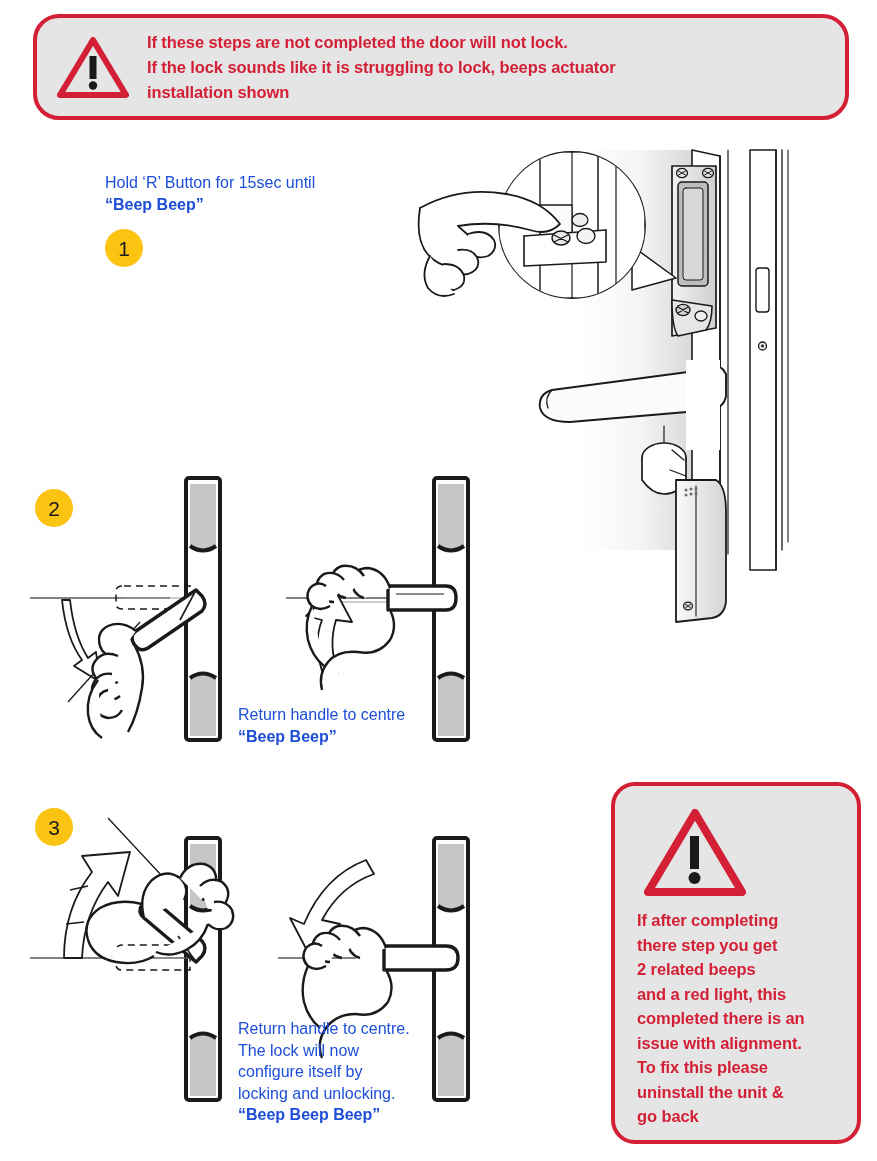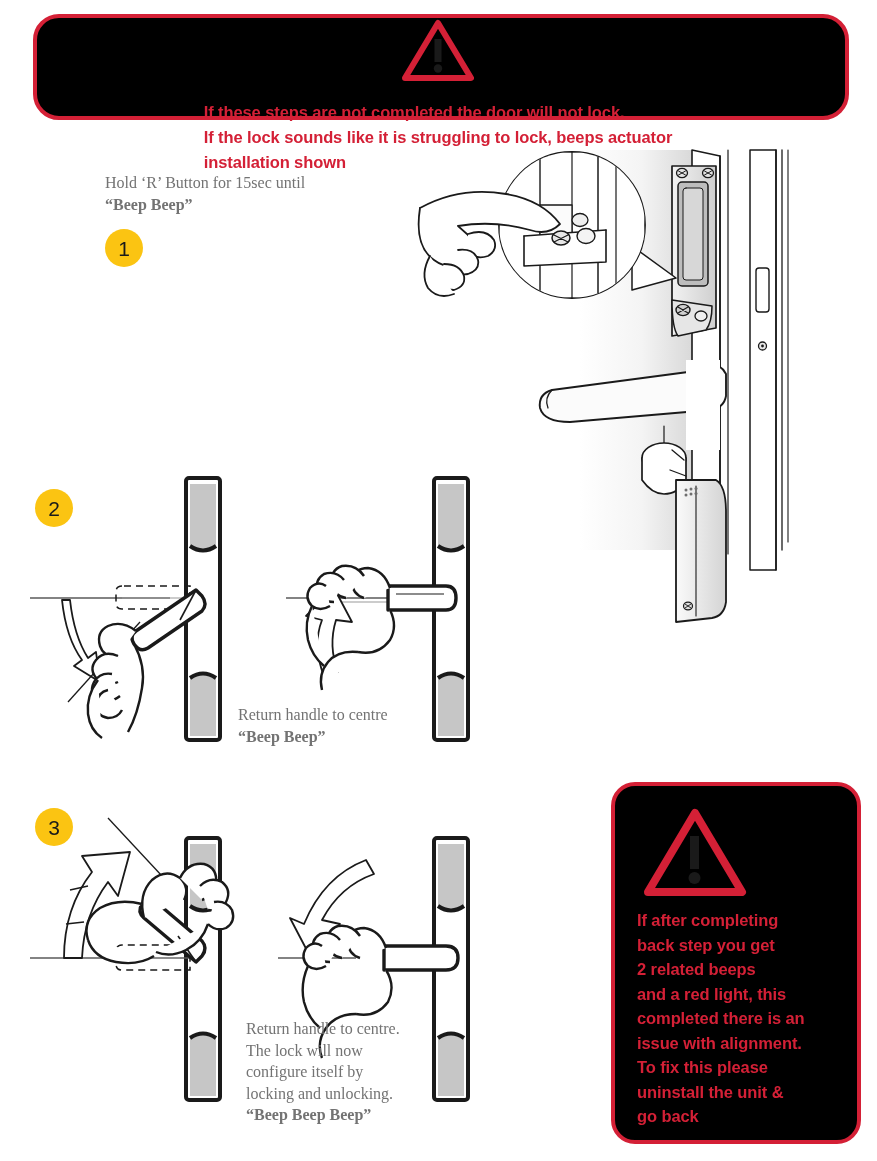--- a/index.html
+++ b/index.html
@@ -15,22 +15,21 @@
     overflow: hidden;
   }
 
   .page { position: relative; width: 877px; height: 1161px; }
 
   
   .warn-box {
     position: absolute;
     border: 4px solid var(--red, #D42036);
     border-radius: 22px;
-    background: #000000;
-    flex-direction: column;
+    background: #e5e5e5;
   }
 
   .warn-box-top {
     left: 33px;  top: 14px;
     width: 816px; height: 106px;
     display: flex;
     align-items: center;
     gap: 18px;
     padding: 0 26px 0 20px;
     border-radius: 26px;
@@ -84,28 +83,27 @@
   }
   .badge-1 { left: 105px; top: 229px; }
   .badge-2 { left: 35px; top: 489px; }
   .badge-3 { left: 35px; top: 808px; }
 
   
   .caption {
     position: absolute;
     font-size: 16px;
     line-height: 21.5px;
-    color: #737373;
-    font-family: Liberation Serif, serif;
+    color: #1d4ed8;
   }
   .caption .bold { font-weight: bold; }
 
   .cap-step1 { left: 105px; top: 172px; width: 330px; }
   .cap-step2 { left: 238px; top: 704px; width: 250px; }
-  .cap-step3 { left: 246px; top: 1018px; width: 250px; }
+  .cap-step3 { left: 238px; top: 1018px; width: 250px; }
 
   
   .illus { position: absolute; }
   .illus svg { display: block; overflow: visible; }
 
   .illus-door   { left: 420px; top: 150px; }
   .illus-step2  { left: 30px;  top: 470px; }
   .illus-step3  { left: 30px;  top: 790px; }
 </style>
 </head>
@@ -406,21 +404,21 @@
   </div>
 
   <div class="warn-box warn-box-bottom">
     <svg class="tri-icon" width="104" height="92" viewBox="0 0 104 92" aria-hidden="true">
       <path d="M52 7 L99 86 L5 86 Z" fill="none" stroke="#D42036" stroke-width="8" stroke-linejoin="round"></path>
       <rect x="47" y="30" width="9" height="33" fill="#1a1a1a"></rect>
       <circle cx="51.5" cy="72" r="6" fill="#1a1a1a"></circle>
     </svg>
     <div class="warn-text">
       <div>If after completing</div>
-      <div>back step you get</div>
+      <div>there step you get</div>
       <div>2 related beeps</div>
       <div>and a red light, this</div>
       <div>completed there is an</div>
       <div>issue with alignment.</div>
       <div>To fix this please</div>
       <div>uninstall the unit &amp;</div>
       <div>go back</div>
     </div>
   </div>
 

